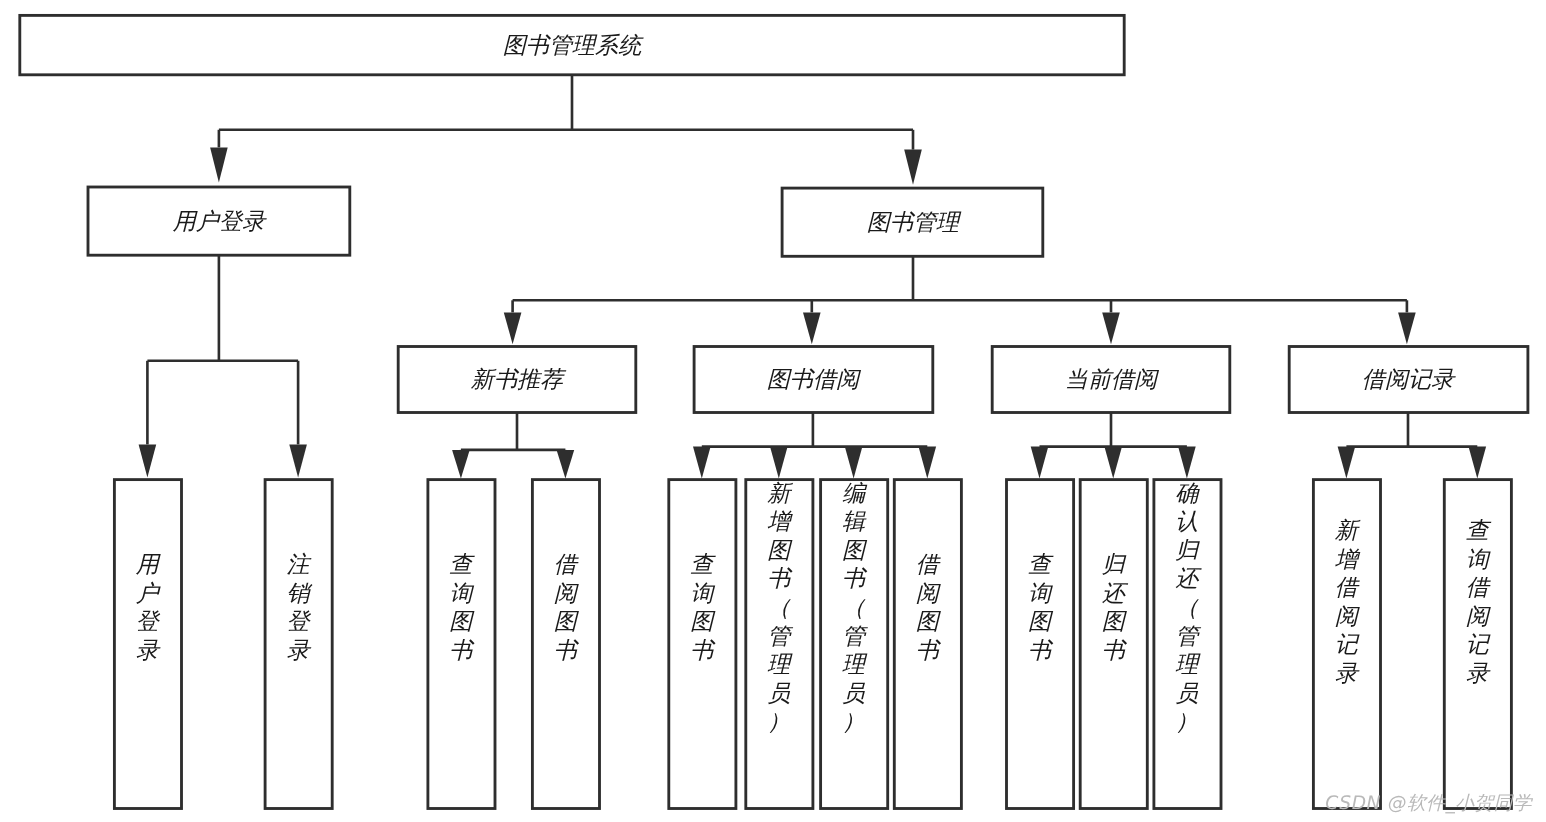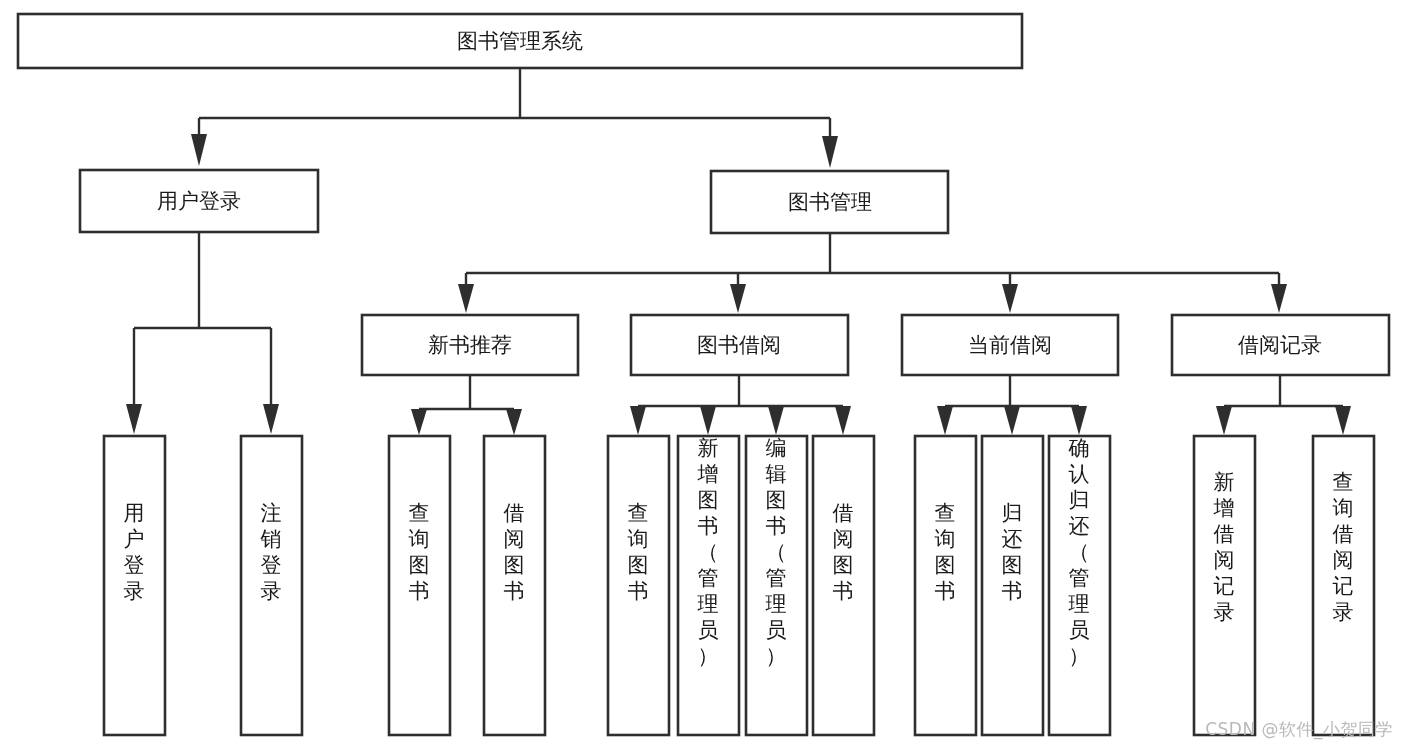--- a/index.html
+++ b/index.html
@@ -10,20 +10,21 @@
   body {
     width: 1405px;
     height: 747px;
     font-family: "DejaVu Sans", "Liberation Sans", sans-serif;
     overflow: hidden;
   }
   #diagram-root {
     position: relative;
     width: 1405px;
     height: 747px;
+    font-style: italic;
   }
   svg#tree-svg {
     position: absolute;
     top: 0;
     left: 0;
     width: 1405px;
     height: 747px;
     display: block;
   }
   .node-rect {

